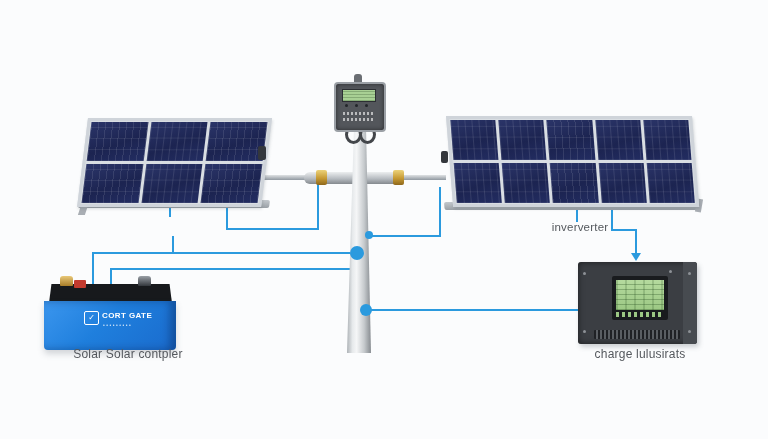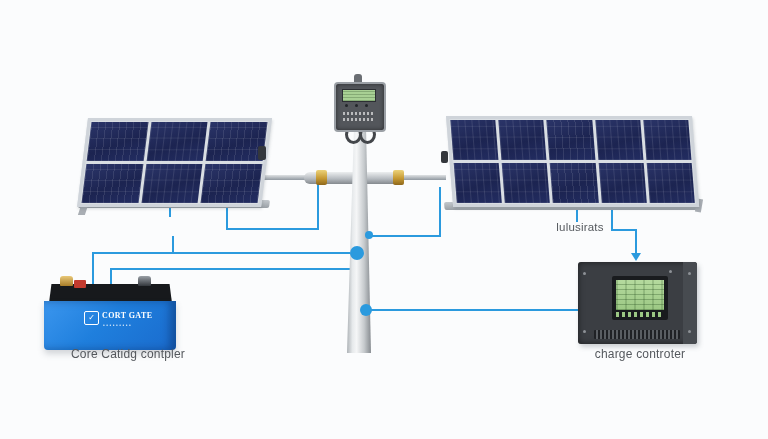--- a/index.html
+++ b/index.html
@@ -56,21 +56,21 @@
     border-radius:0 0 4px 4px;box-shadow:inset -6px 0 8px rgba(0,20,60,.35),0 4px 6px rgba(90,100,110,.25);}
   .bat-lid{position:absolute;left:49px;top:284px;width:123px;height:19px;background:#17191c;
     clip-path:polygon(2% 0,98% 0,100% 100%,0 100%);border-radius:2px;}
   .bat-term{position:absolute;width:13px;height:10px;border-radius:3px 3px 1px 1px;}
   .bat-term.pos{background:linear-gradient(#e9c878,#a87c28);}
   .bat-term.neg{background:linear-gradient(#9aa0a6,#33373c);}
   .bat-fuse{position:absolute;left:74px;top:280px;width:12px;height:8px;background:#c23a2e;border-radius:1px;}
   .bat-logo{position:absolute;left:84px;top:311px;width:13px;height:12px;border:1.5px solid #fff;
     border-radius:2px;color:#fff;font-size:8px;line-height:12px;text-align:center;}
   .bat-brand{position:absolute;left:102px;top:311px;color:#fff;font-weight:bold;
-    font-size:8px;letter-spacing:.4px;font-family:Liberation Serif, serif;}
+    font-size:8px;letter-spacing:.4px;}
   .bat-sub{position:absolute;left:103px;top:322px;color:#cfe3f7;font-size:5px;letter-spacing:1.5px;}
 
   
   .ctrl{position:absolute;left:578px;top:262px;width:119px;height:82px;background:#3b3e43;
     border-radius:3px;box-shadow:inset 0 0 6px rgba(0,0,0,.55),2px 3px 5px rgba(90,100,110,.3);}
   .ctrl-strip{position:absolute;right:0;top:0;width:14px;height:100%;background:#474b50;border-radius:0 3px 3px 0;}
   .screw{position:absolute;width:3px;height:3px;border-radius:50%;background:#8d9196;}
   .ctrl-bezel{position:absolute;left:34px;top:14px;width:56px;height:44px;background:#191b1e;border-radius:2px;}
   .ctrl-screen{position:absolute;left:4px;top:4px;width:48px;height:30px;
     background:
@@ -179,16 +179,16 @@
     <div class="screw" style="left:91px;top:72px;"></div>
     <div class="screw" style="left:110px;top:10px;"></div>
     <div class="screw" style="left:110px;top:68px;"></div>
     <div class="ctrl-bezel">
       <div class="ctrl-screen"></div>
       <div class="ctrl-keys"></div>
     </div>
     <div class="ctrl-vents"></div>
   </div>
 
-  <div class="caption" style="left:528px;top:221px;width:104px;">lulusirats</div>
-  <div class="caption big" style="left:56px;top:347px;width:144px;">Core Catidg contpler</div>
-  <div class="caption big" style="left:582px;top:347px;width:116px;">charge controter</div>
+  <div class="caption" style="left:528px;top:221px;width:104px;">inververter</div>
+  <div class="caption big" style="left:56px;top:347px;width:144px;">Solar Solar contpler</div>
+  <div class="caption big" style="left:582px;top:347px;width:116px;">charge lulusirats</div>
 </div>
 
 </body></html>

